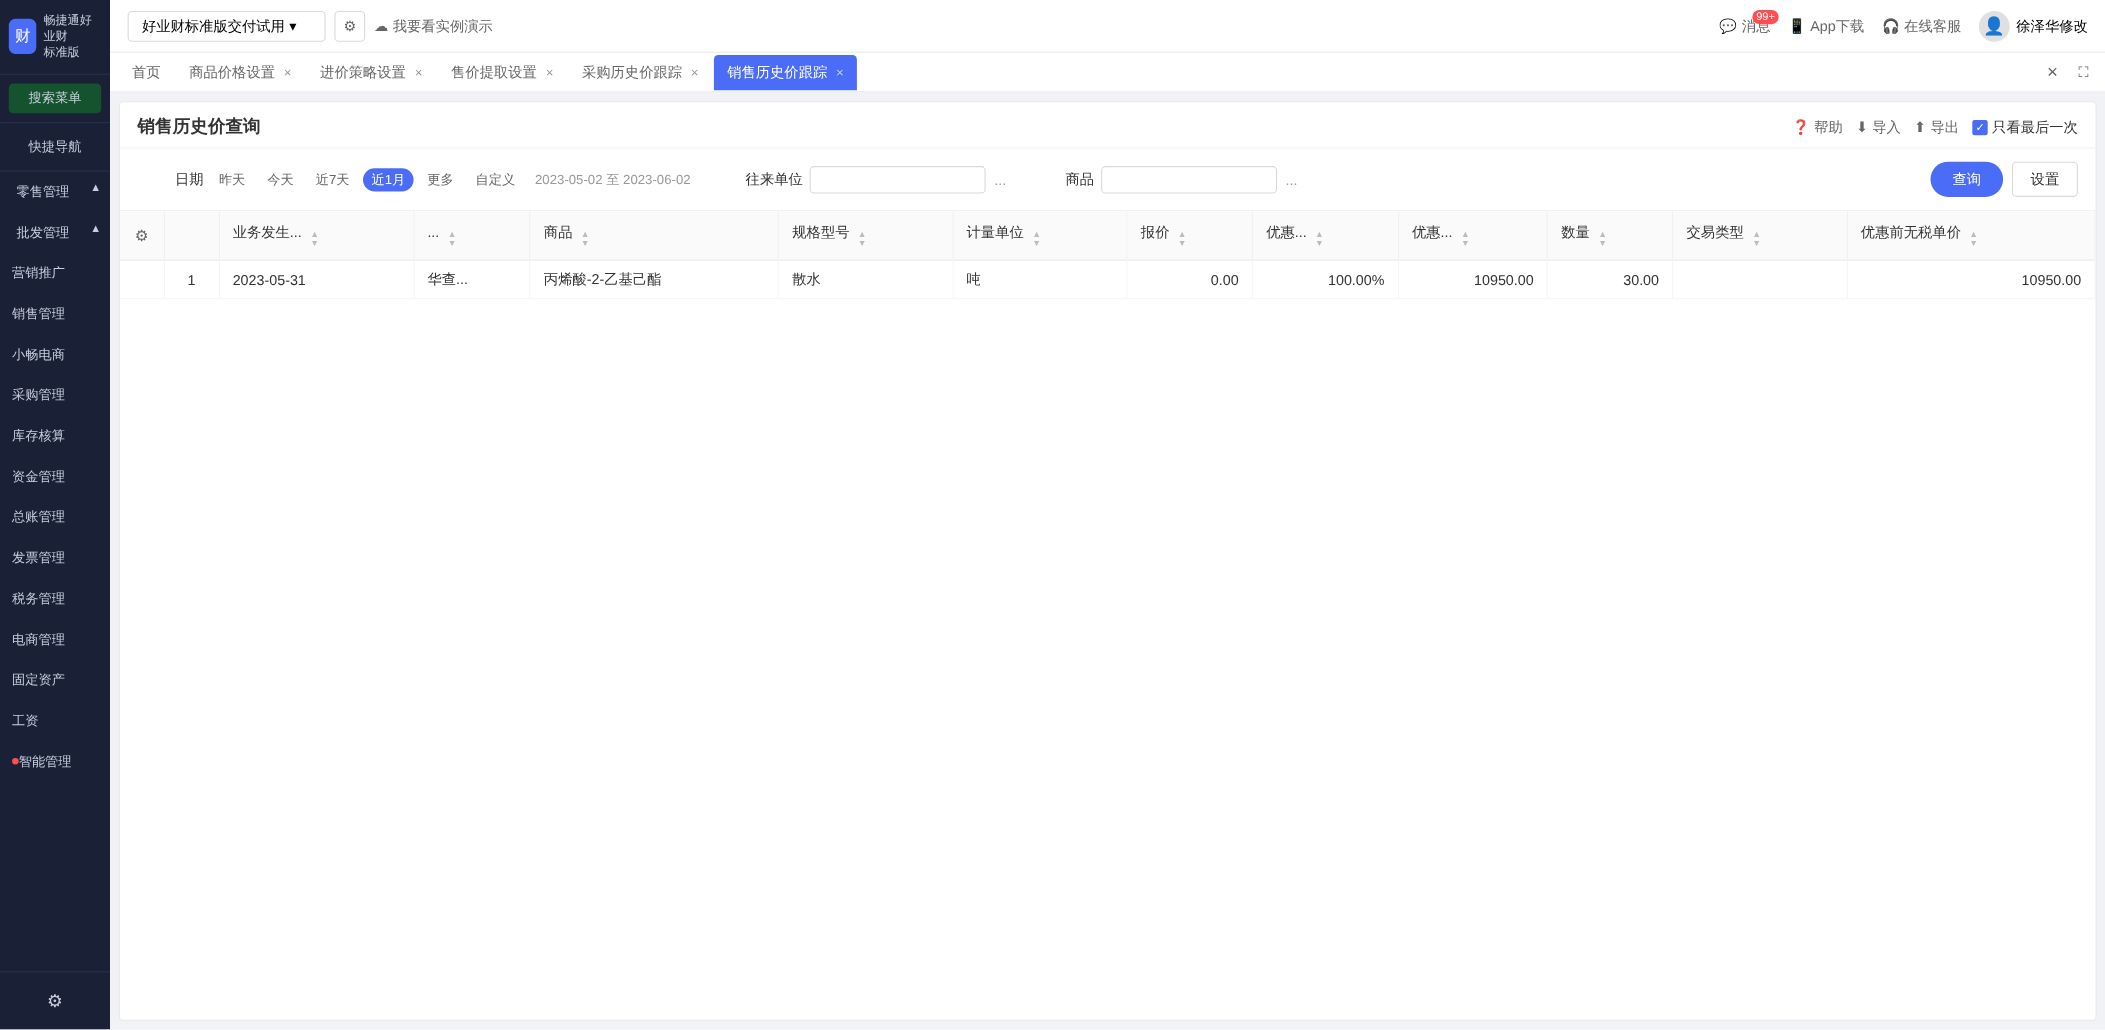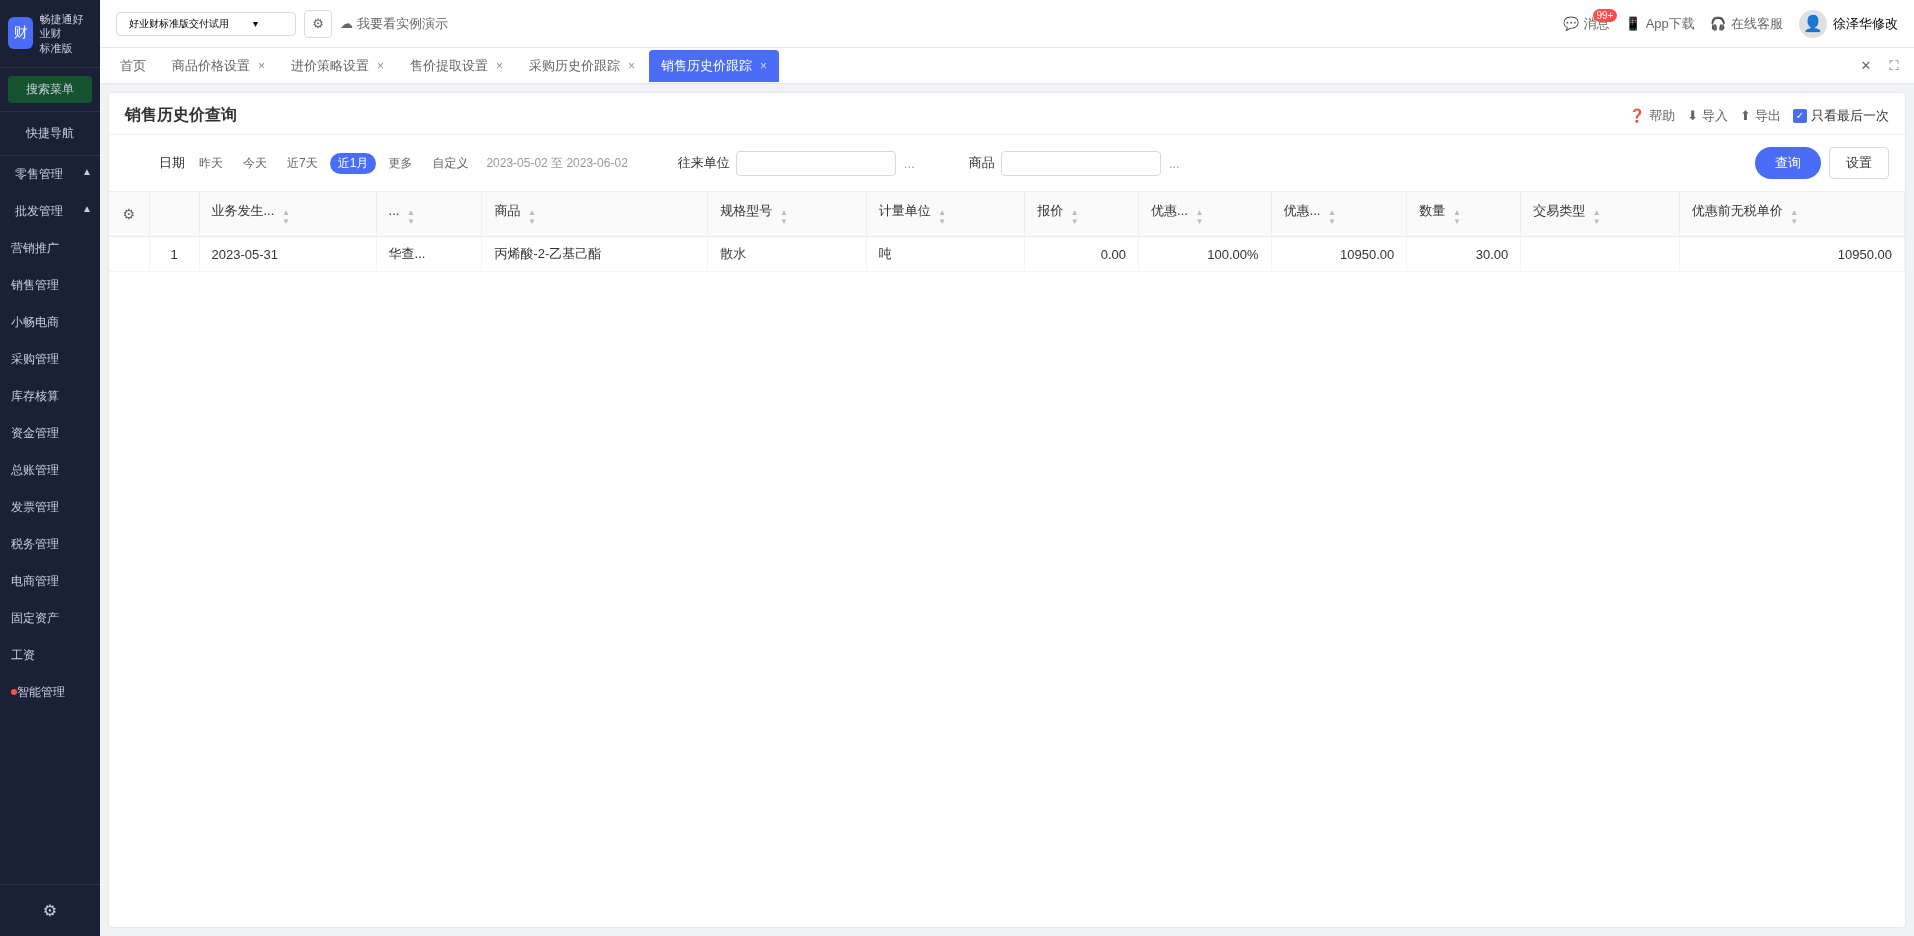--- a/index.html
+++ b/index.html
@@ -109,25 +109,25 @@
       align-items: center;
       justify-content: space-between;
       flex-shrink: 0;
     }
     .topbar-left { display: flex; align-items: center; gap: 8px; }
     .topbar-selector {
       background: white;
       border: 1px solid #d9d9d9;
       border-radius: 4px;
       padding: 4px 12px;
-      font-size: 10px;
-      cursor: pointer;
-      display: flex;
-      align-items: center;
-      gap: 24px;
+      font-size: 13px;
+      cursor: pointer;
+      display: flex;
+      align-items: center;
+      gap: 4px;
       min-width: 180px;
     }
     .topbar-gear {
       width: 28px;
       height: 28px;
       border: 1px solid #d9d9d9;
       border-radius: 4px;
       display: flex;
       align-items: center;
       justify-content: center;

